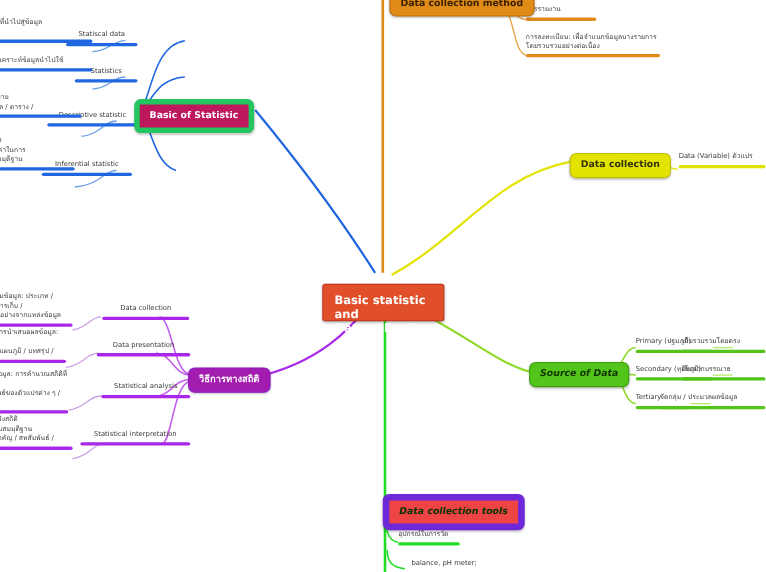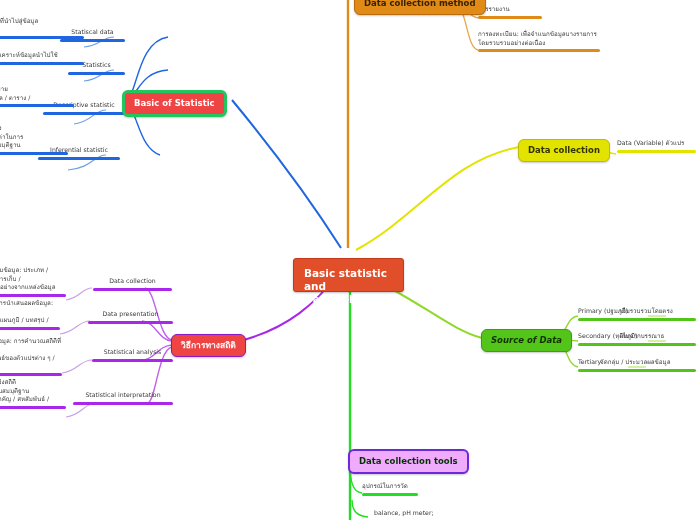--- a/index.html
+++ b/index.html
@@ -22,26 +22,26 @@
   }
 
   
   .pill{
     position:absolute;border-radius:6px;font-weight:bold;
     font-size:8.5px;line-height:11px;white-space:nowrap;
     padding:5px 9px;box-sizing:border-box;z-index:6;
     box-shadow:0 1px 2px rgba(0,0,0,.22);
     text-align:center;
   }
-  .pill.blue  {background:#ef4444;border:3px solid #22c55e;color:#fff;}
-  .pill.purple{background:#ef4444;border:1px solid #8a18c4;color:#fff;}
+  .pill.blue  {background:#be185d;border:5px solid #22c55e;color:#fff;}
+  .pill.purple{background:#a21caf;border:1px solid #8a18c4;color:#fff;}
   .pill.orange{background:#e08a18;border:1px solid #b86c0d;color:#3a2200;}
   .pill.yellow{background:#e3e300;border:1px solid #bdbd00;color:#333300;}
   .pill.green1{background:#52c41a;border:1px solid #3d9c10;color:#123300;}
-  .pill.green2{background:#f0abfc;border:2px solid #6d28d9;color:#003300;}
+  .pill.green2{background:#ef4444;border:6px solid #6d28d9;color:#003300;font-style:italic;}
 
   
   .sub{position:absolute;z-index:5;}
   .sub .lbl{
     font-size:6.2px;line-height:8.5px;color:#3a3a3a;
     white-space:nowrap;display:block;margin-bottom:2px;
   }
   .sub .lbl.wrap{white-space:normal;}
   .sub .bar{display:block;height:3px;border-radius:1.5px;}
   .sub.ctr .lbl{text-align:center;}

